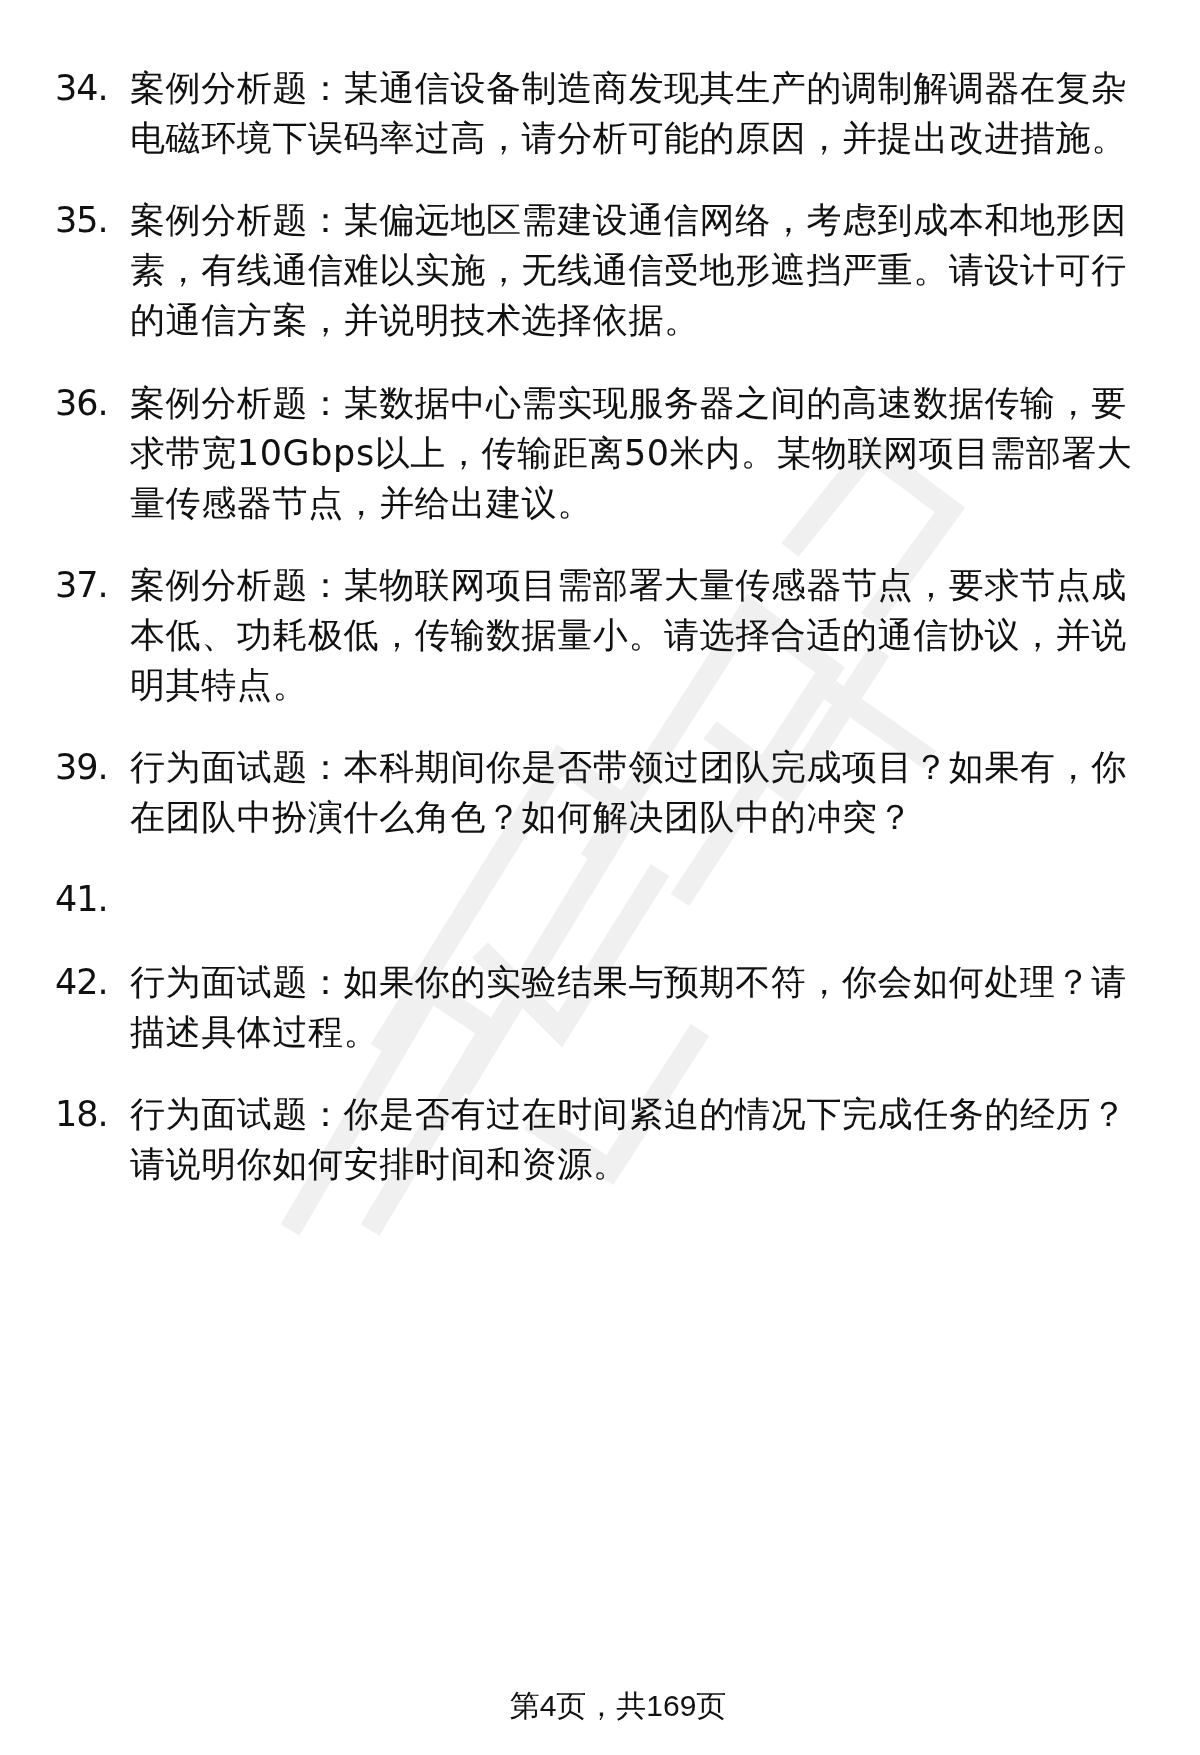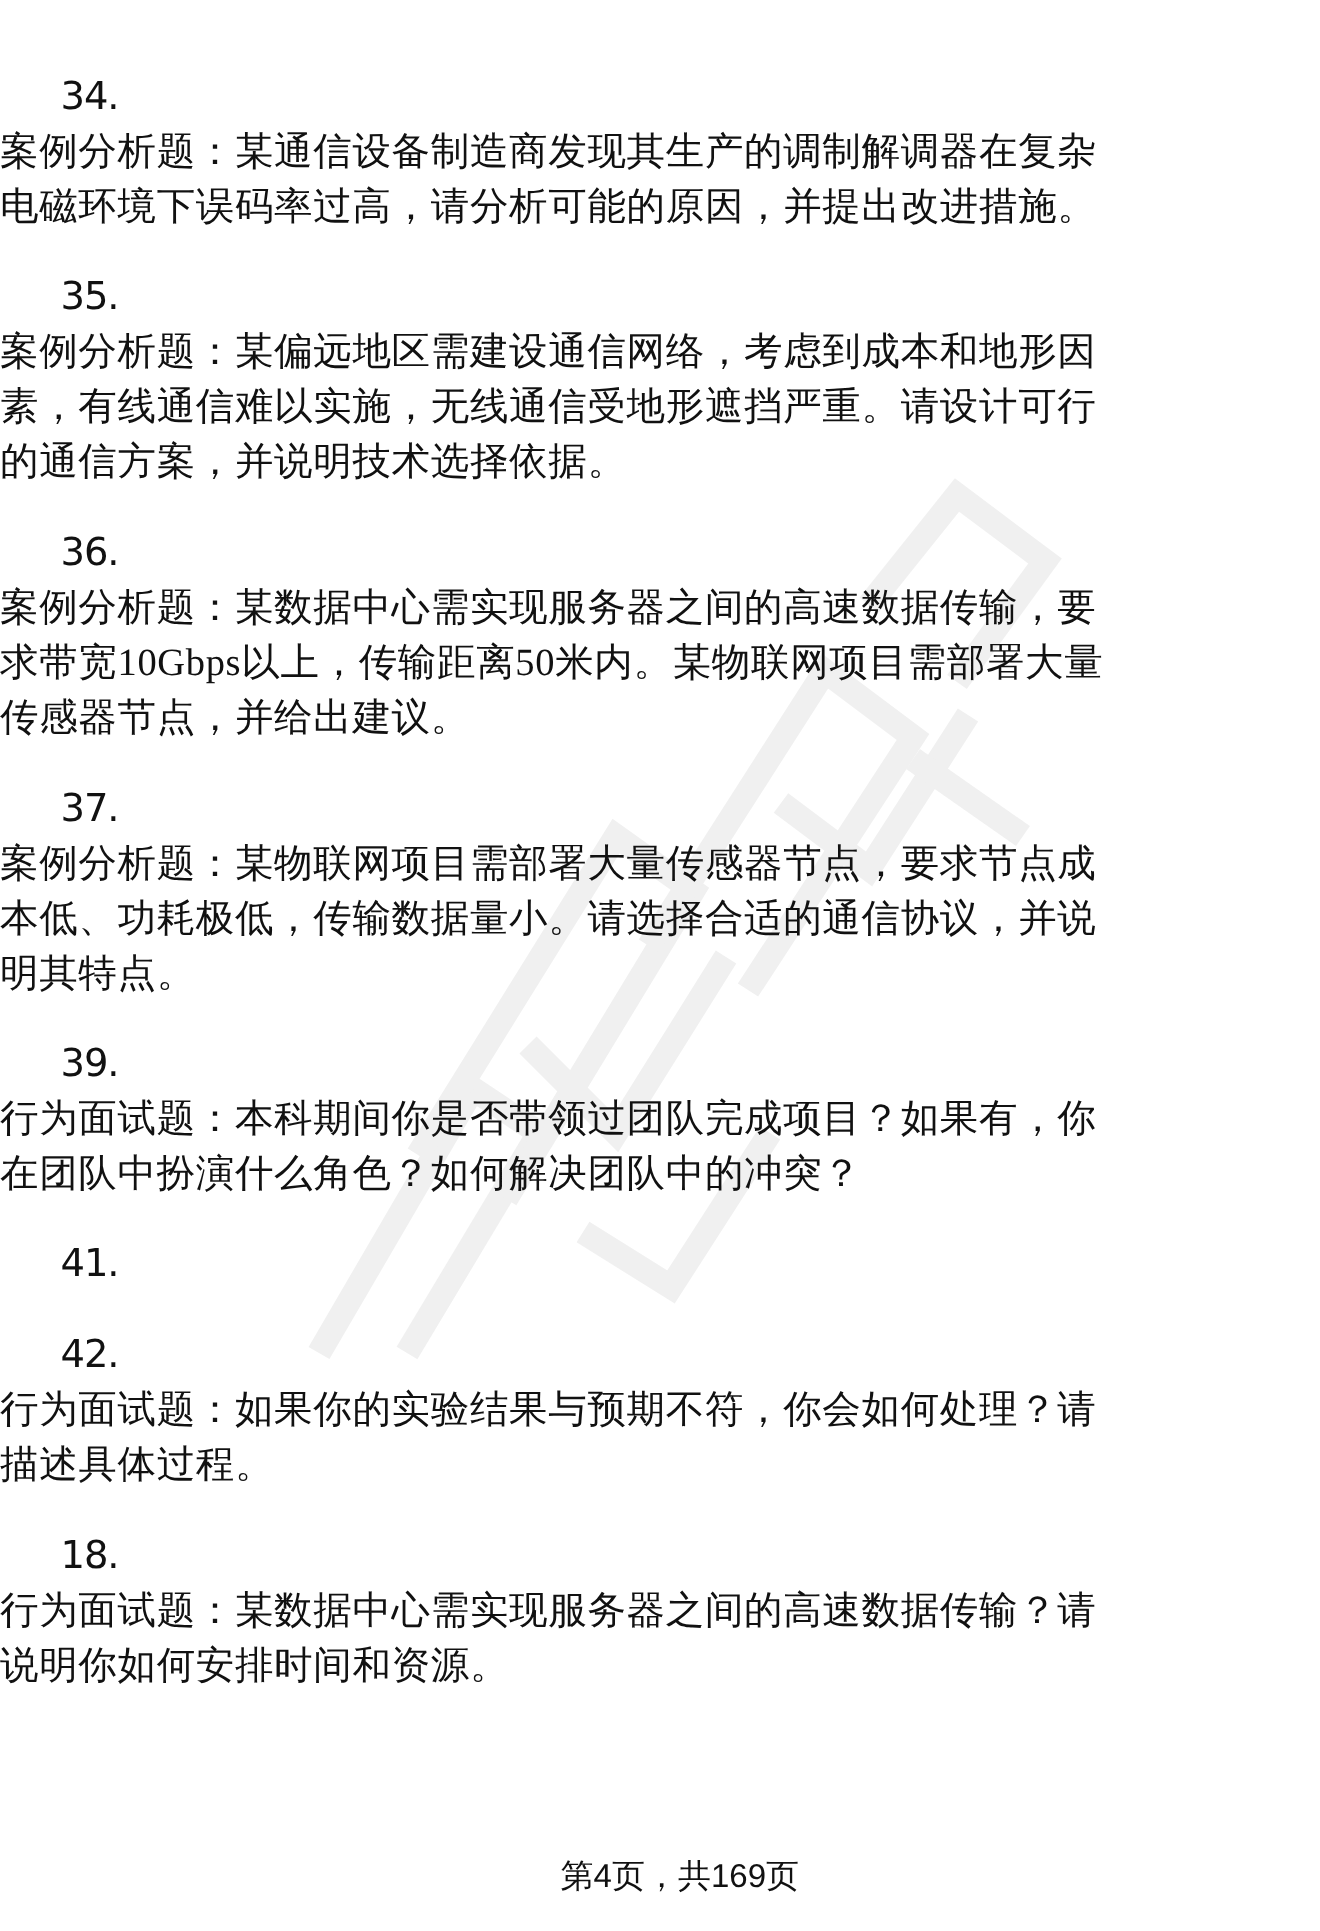--- a/index.html
+++ b/index.html
@@ -40,35 +40,33 @@
     padding: 0;
     list-style: none;
   }
   .question-item {
     position: relative;
     display: flex;
     align-items: flex-start;
     margin: 0 0 32.3px 0;
     font-size: 35px;
     line-height: 50px;
-    flex-direction: column;
   }
   .question-num {
     width: 75px;
     margin-left: 55px;
     flex: 0 0 auto;
     white-space: nowrap;
     letter-spacing: -1px;
   }
   .question-text {
     width: 1016px;
     flex: 0 0 auto;
     word-break: break-all;
     letter-spacing: 0.6px;
-    font-family: Liberation Serif, serif;
   }
   .footer {
     position: absolute;
     left: 0;
     width: 1236px;
     top: 1686px;
     text-align: center;
     font-family: "Liberation Sans", "DejaVu Sans", sans-serif;
     font-size: 30px;
     line-height: 40px;
@@ -116,18 +114,18 @@
     </li>
     <li class="question-item">
       <span class="question-num">41.</span>
     </li>
     <li class="question-item">
       <span class="question-num">42.</span>
       <span class="question-text">行为面试题：如果你的实验结果与预期不符，你会如何处理？请描述具体过程。</span>
     </li>
     <li class="question-item">
       <span class="question-num">18.</span>
-      <span class="question-text">行为面试题：某数据中心需实现服务器之间的高速数据传输？请说明你如何安排时间和资源。</span>
+      <span class="question-text">行为面试题：你是否有过在时间紧迫的情况下完成任务的经历？请说明你如何安排时间和资源。</span>
     </li>
   </ol>
 
   <div class="footer">第4页，共169页</div>
 </div>
 
 </body></html>

